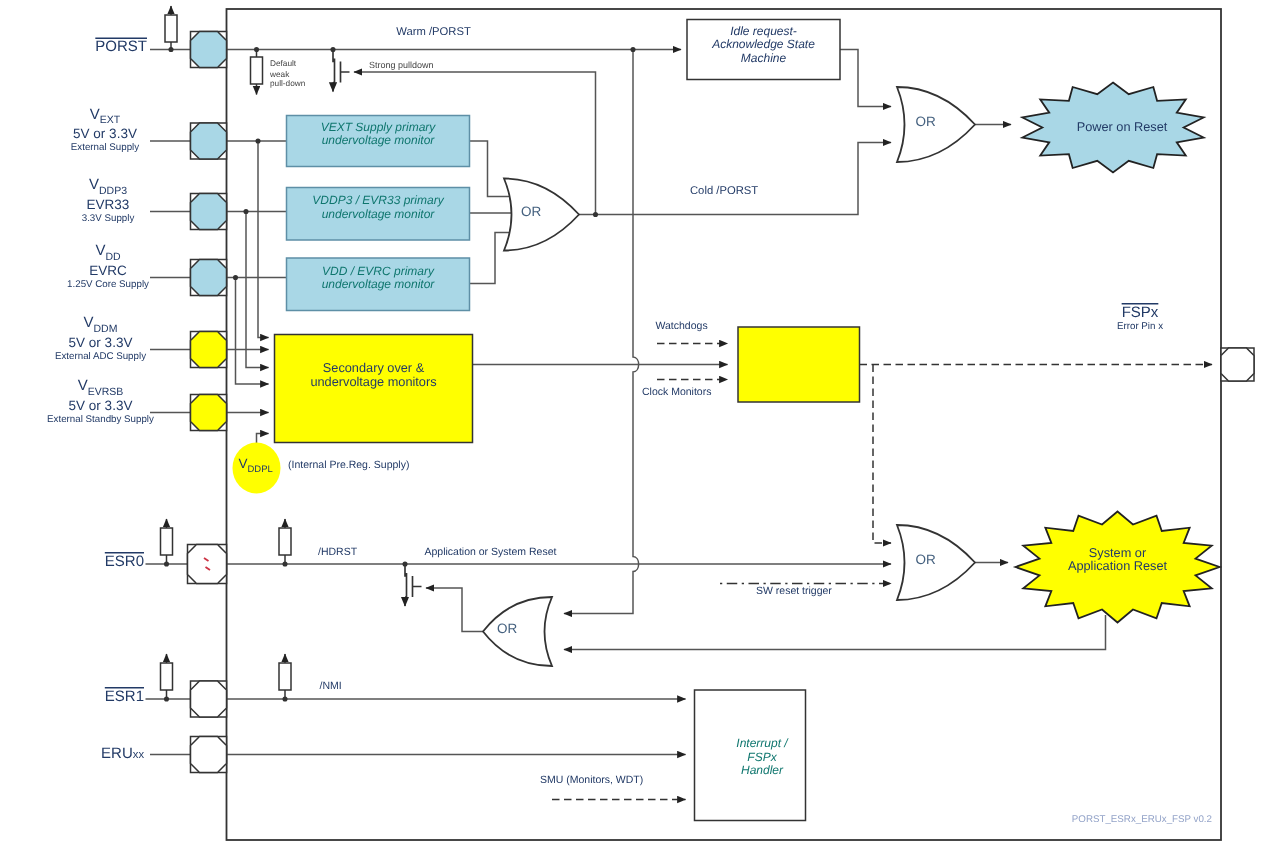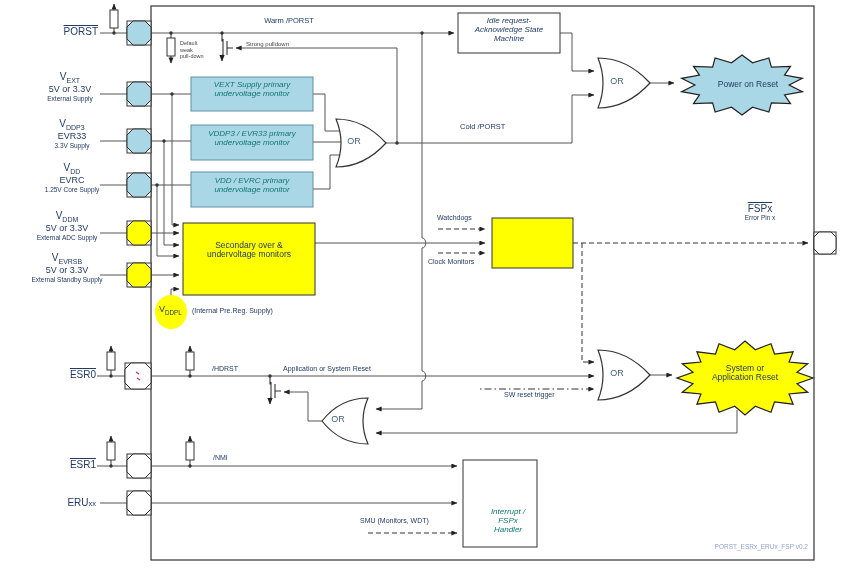--- a/index.html
+++ b/index.html
@@ -288,21 +288,21 @@
   <div class="lbl f7 l navy" style="left:504px;top:391px">SW reset trigger</div>
   <div class="lbl c navy" style="left:686px;top:364px;width:118px">
     <div class="f85">System or</div>
     <div class="f85">Application Reset</div>
   </div>
 
   <div class="lbl f10 r ovl navy" style="left:48px;top:459px;width:48px">ESR1</div>
   <div class="lbl f7 l navy" style="left:213px;top:454px">/NMI</div>
   <div class="lbl f10 r navy" style="left:40px;top:497px;width:56px"><span>ERU</span><span class="xs">xx</span></div>
 
-  <div class="lbl c boxtxt" style="left:463px;top:508px;width:90px">
+  <div class="lbl c boxtxt" style="left:463px;top:492px;width:90px">
     <div class="f8">Interrupt /</div>
     <div class="f8">FSPx</div>
     <div class="f8">Handler</div>
   </div>
   <div class="lbl f7 l navy" style="left:360px;top:517px">SMU (Monitors, WDT)</div>
 
   <div class="lbl f65 r ver" style="left:640px;top:543px;width:168px">PORST_ESRx_ERUx_FSP v0.2</div>
 </div>
 
 </body></html>

